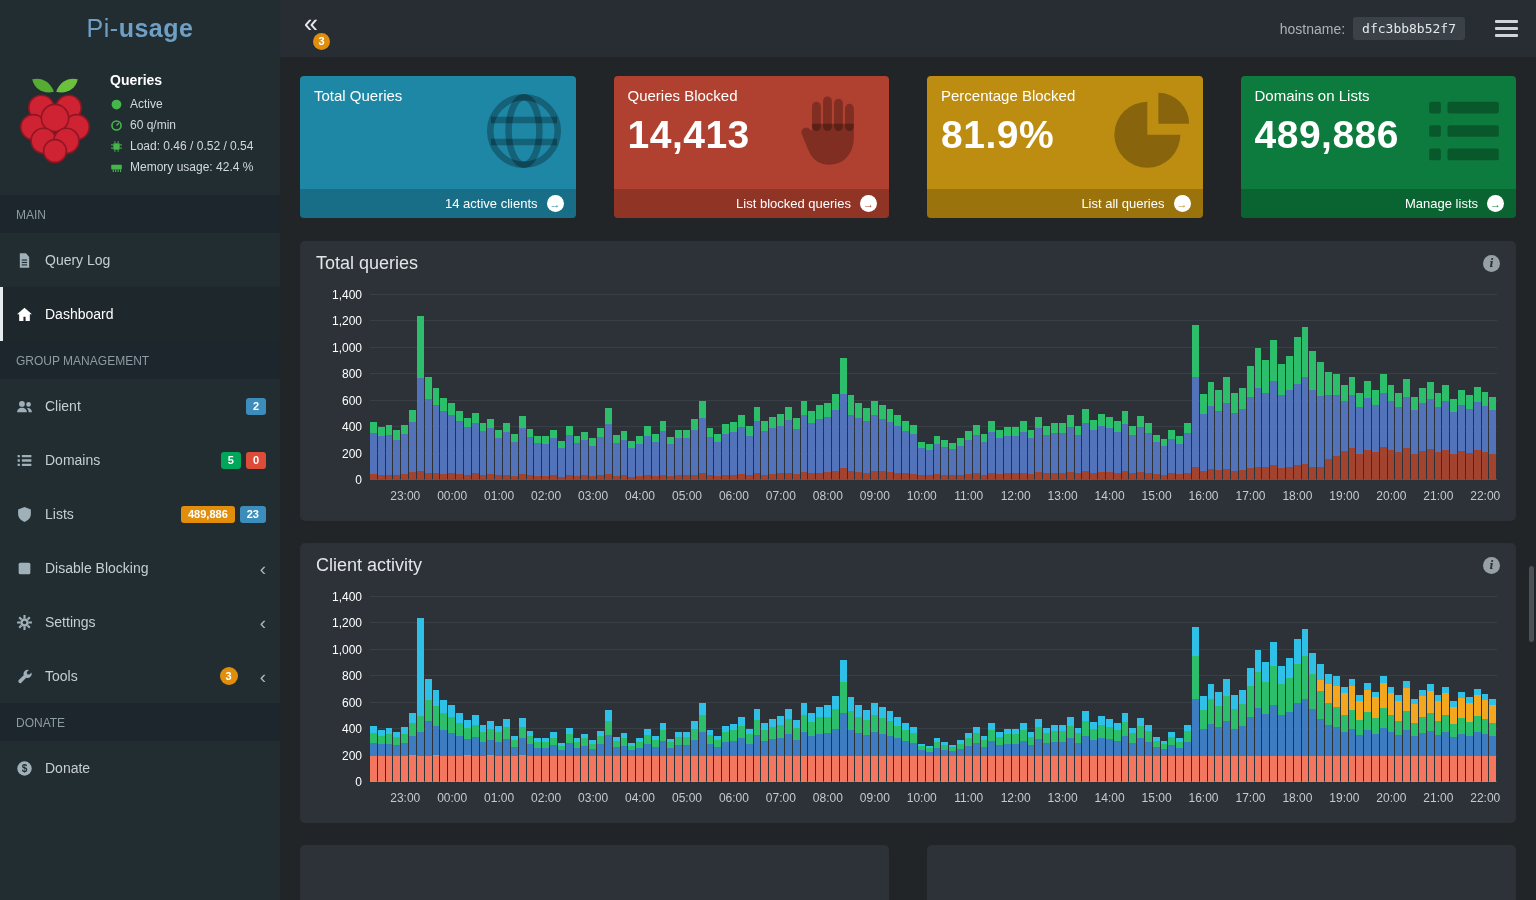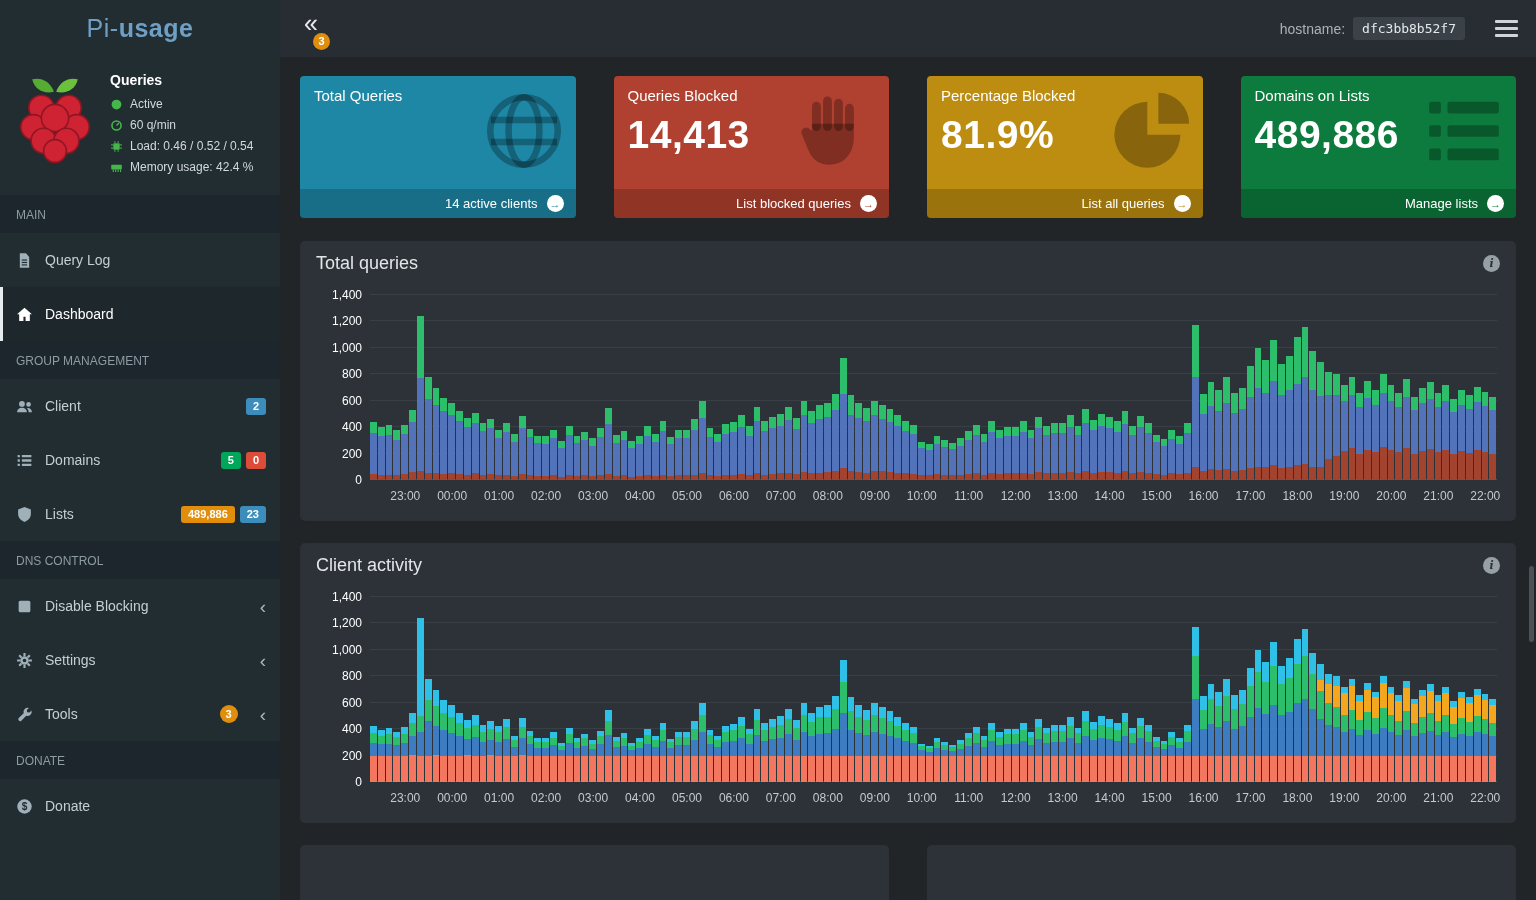--- a/index.html
+++ b/index.html
@@ -201,21 +201,20 @@
         <svg class="mi" viewBox="0 0 16 16" fill="currentColor">
             <path d="M8 1l6 2.2v4.4c0 3.5-2.4 6.1-6 7.4-3.6-1.3-6-3.9-6-7.4V3.2z"></path>
           </svg>
         <span>Lists</span>
         <span class="badges">
           <span class="badge orange">489,886</span>
           <span class="badge blue">23</span>
         </span>
       </a>
 
-      <div class="menu-header">DNS CONTROL</div>
 
       <a class="menu-item">
         <svg class="mi" viewBox="0 0 16 16" fill="currentColor">
             <rect x="2.5" y="2.5" width="11" height="11" rx="1.5"></rect>
           </svg>
         <span>Disable Blocking</span>
         <span class="chev">‹</span>
       </a>
 
 

